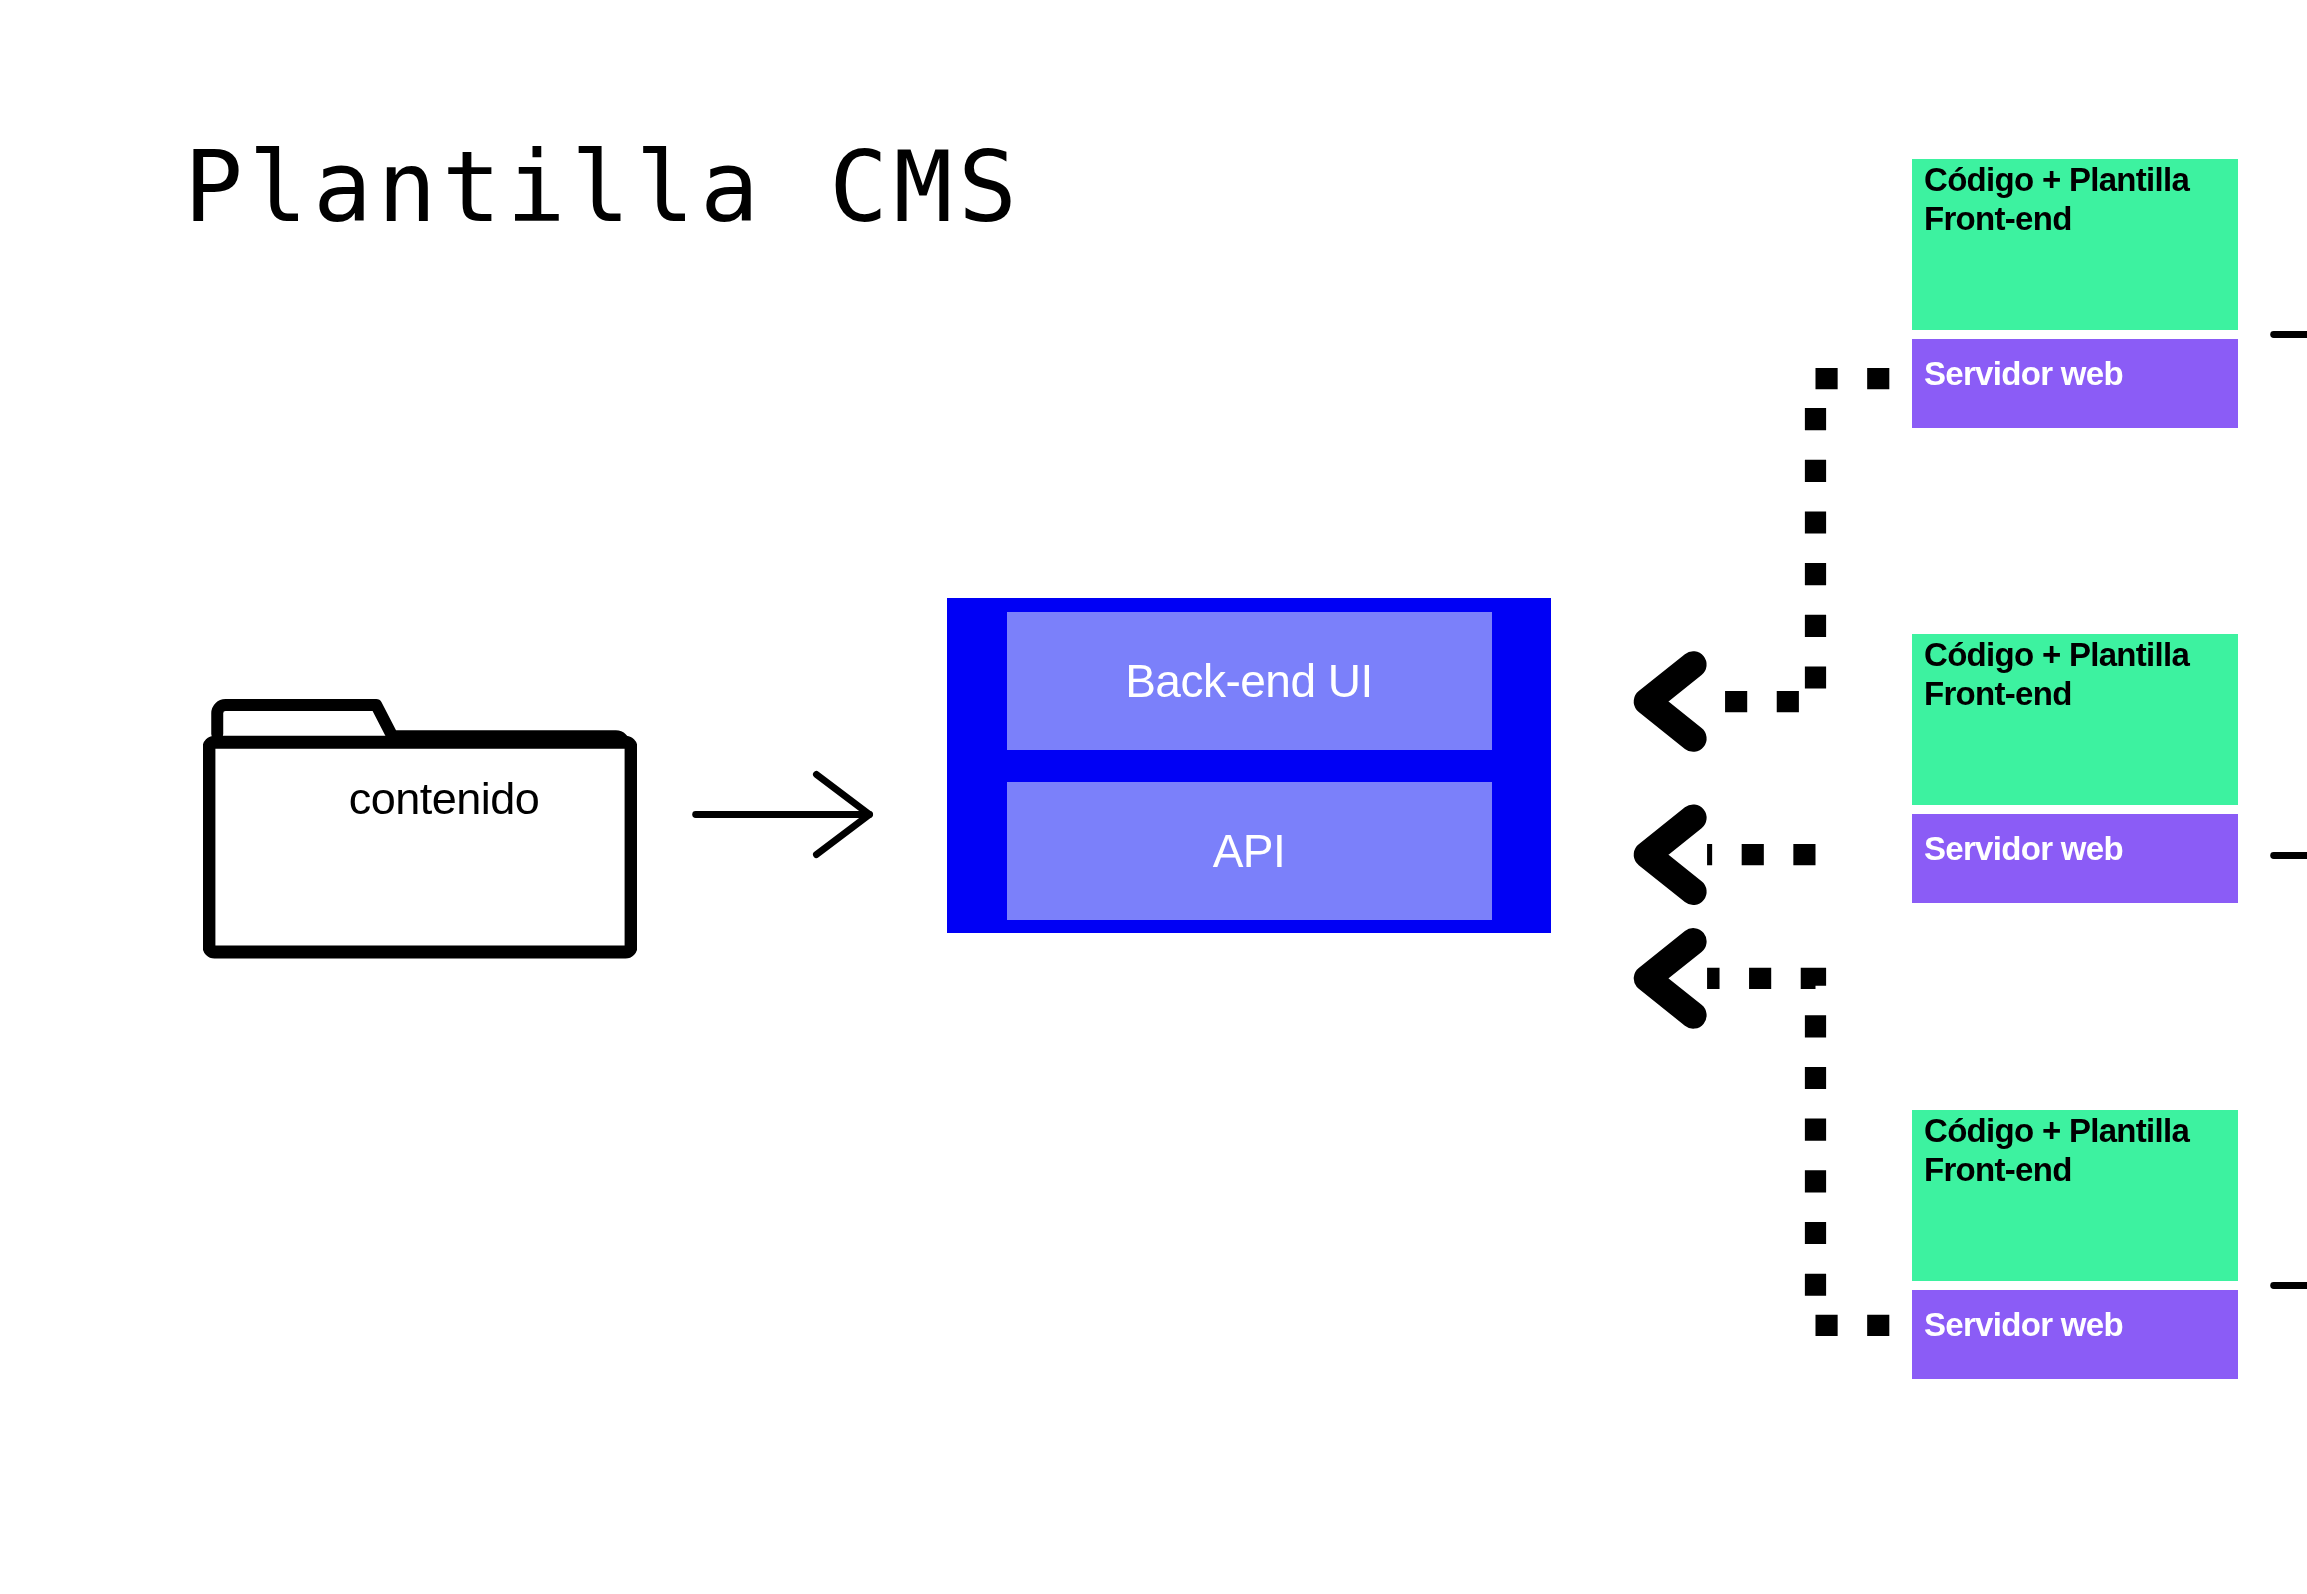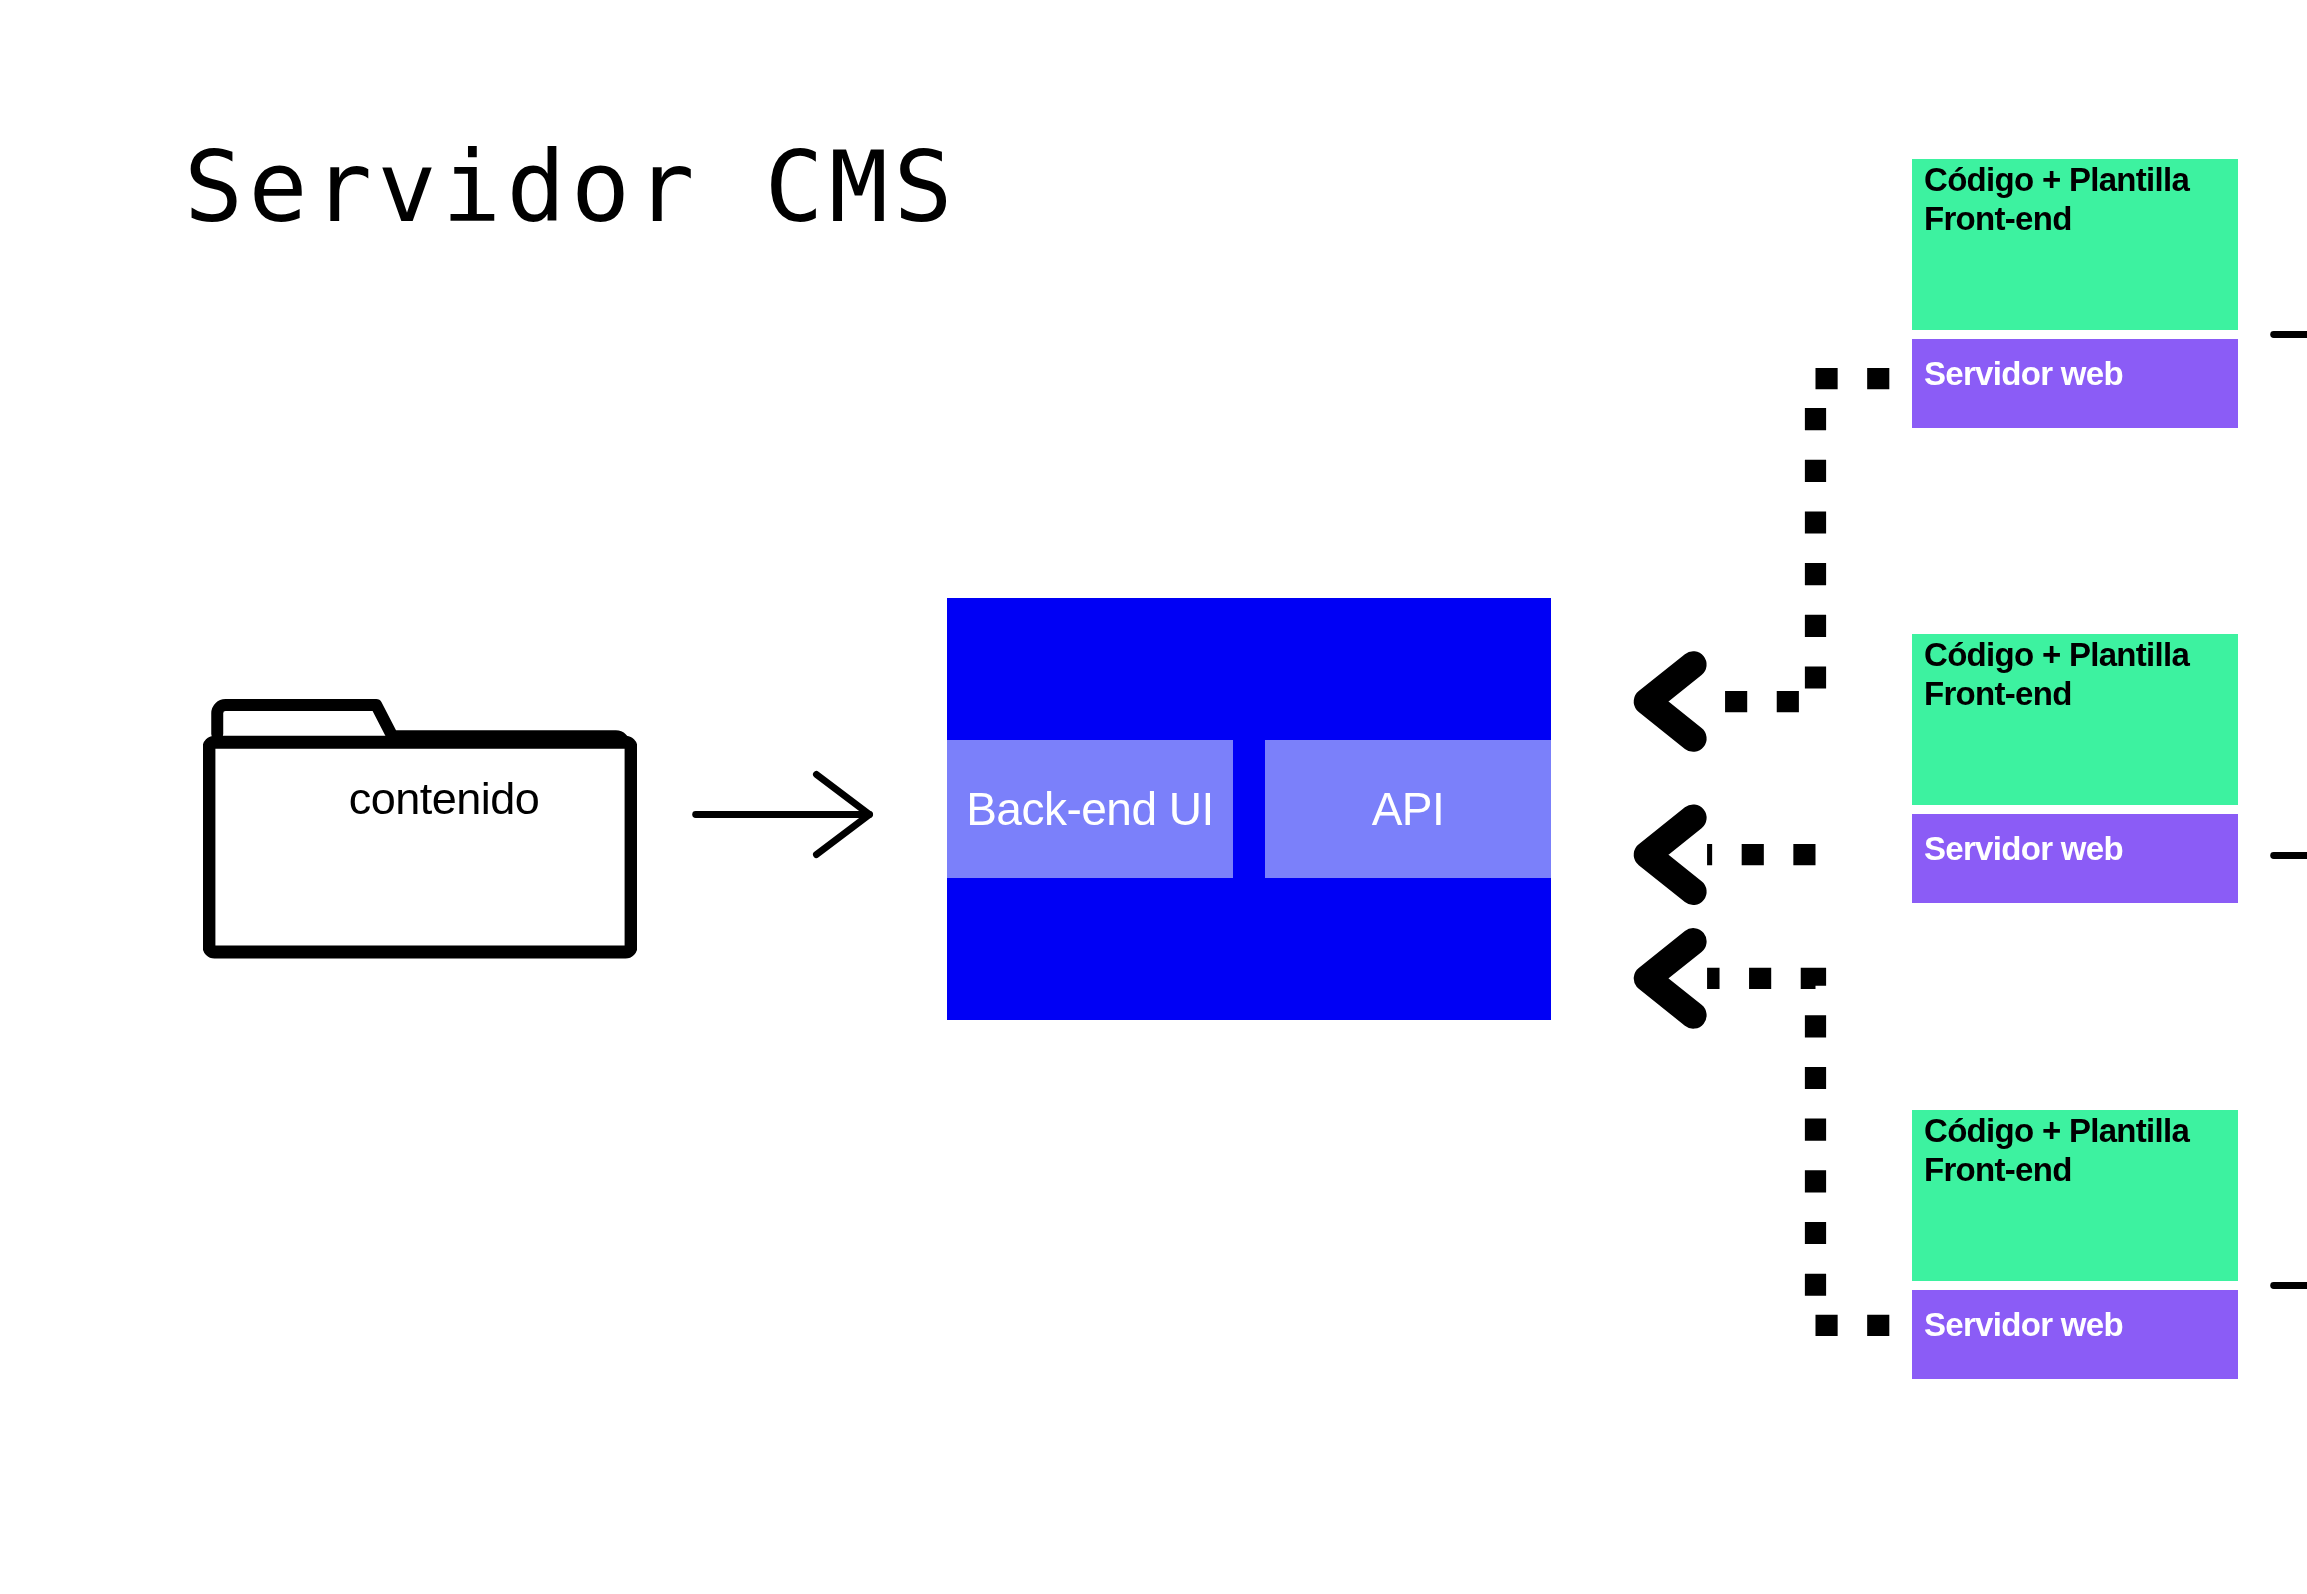--- a/index.html
+++ b/index.html
@@ -65,24 +65,24 @@
   
   .solid-arrow { position: absolute; }
   .solid-arrow svg { display: block; width: 100%; height: 100%; }
 
   
   .cms-box {
     position: absolute;
     left: 947px;
     top: 598px;
     width: 604px;
-    height: 422px;
+    height: 335px;
     background: #0000F5;
     display: flex;
-    flex-direction: row;
+    flex-direction: column;
     justify-content: center;
     align-items: center;
     gap: 32px;
   }
   .cms-inner {
     width: 485px;
     height: 138px;
     background: #7B80FA;
     display: flex;
     align-items: center;
@@ -135,21 +135,21 @@
     width: 3189px;
     height: 1595px;
     pointer-events: none;
   }
 </style>
 </head>
 <body>
 
 <div id="diagram-root">
 
-  <div class="page-title">Servidor CMS</div>
+  <div class="page-title">Plantilla CMS</div>
 
   <div class="folder-node">
     <svg viewBox="0 0 940 740" xmlns="http://www.w3.org/2000/svg">
       <path d="M 30 230 L 30 185 A 18 18 0 0 1 48 167 L 375 167 L 410 235 L 895 235
                A 18 18 0 0 1 913 253 L 913 300" fill="none" stroke="#000000" stroke-width="26" stroke-linecap="round" stroke-linejoin="round"></path>
       <rect x="12" y="248" width="916" height="455" rx="12" ry="12" fill="#ffffff" stroke="#000000" stroke-width="28"></rect>
     </svg>
     <div class="folder-label">contenido</div>
   </div>
 

